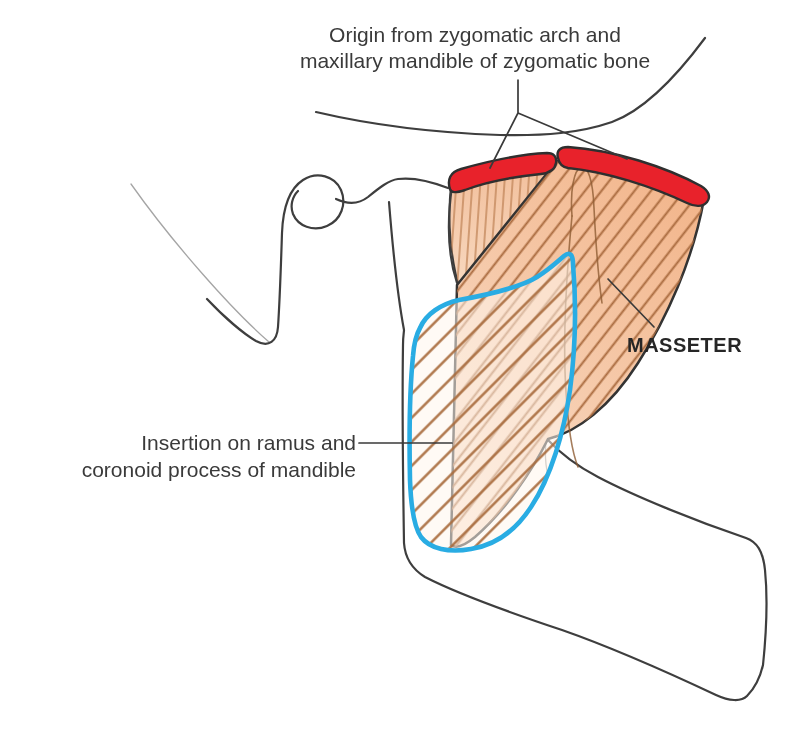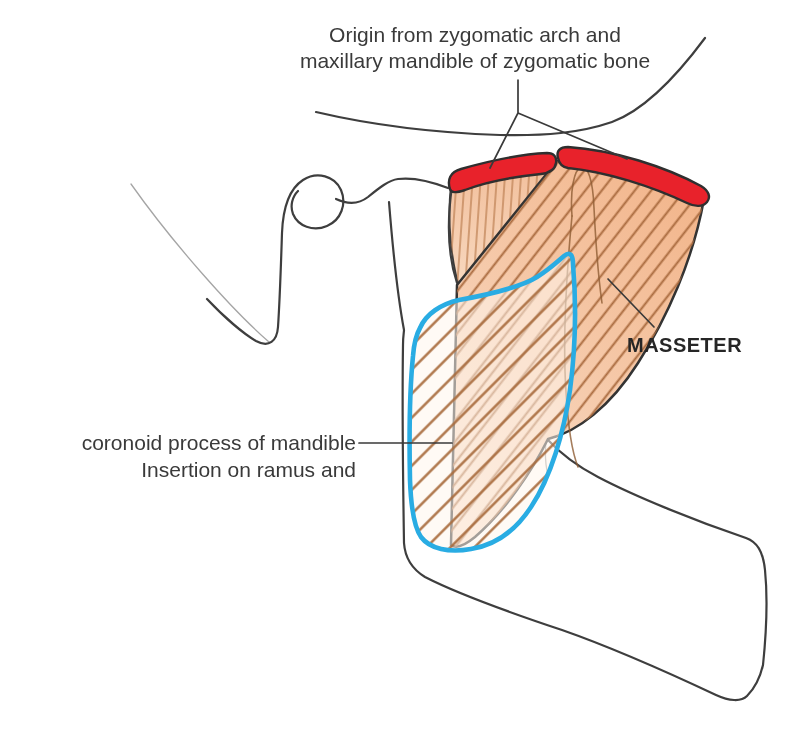--- a/index.html
+++ b/index.html
@@ -135,17 +135,17 @@
   </svg>
 
   <div class="lbl lbl-origin">
     <div>Origin from zygomatic arch and</div>
     <div>maxillary mandible of zygomatic bone</div>
   </div>
 
   <div class="lbl lbl-masseter">MASSETER</div>
 
   <div class="lbl lbl-insertion">
+    <div>Insertion on ramus and</div>
     <div>coronoid process of mandible</div>
-    <div>Insertion on ramus and</div>
   </div>
 
 </div>
 
 </body></html>

